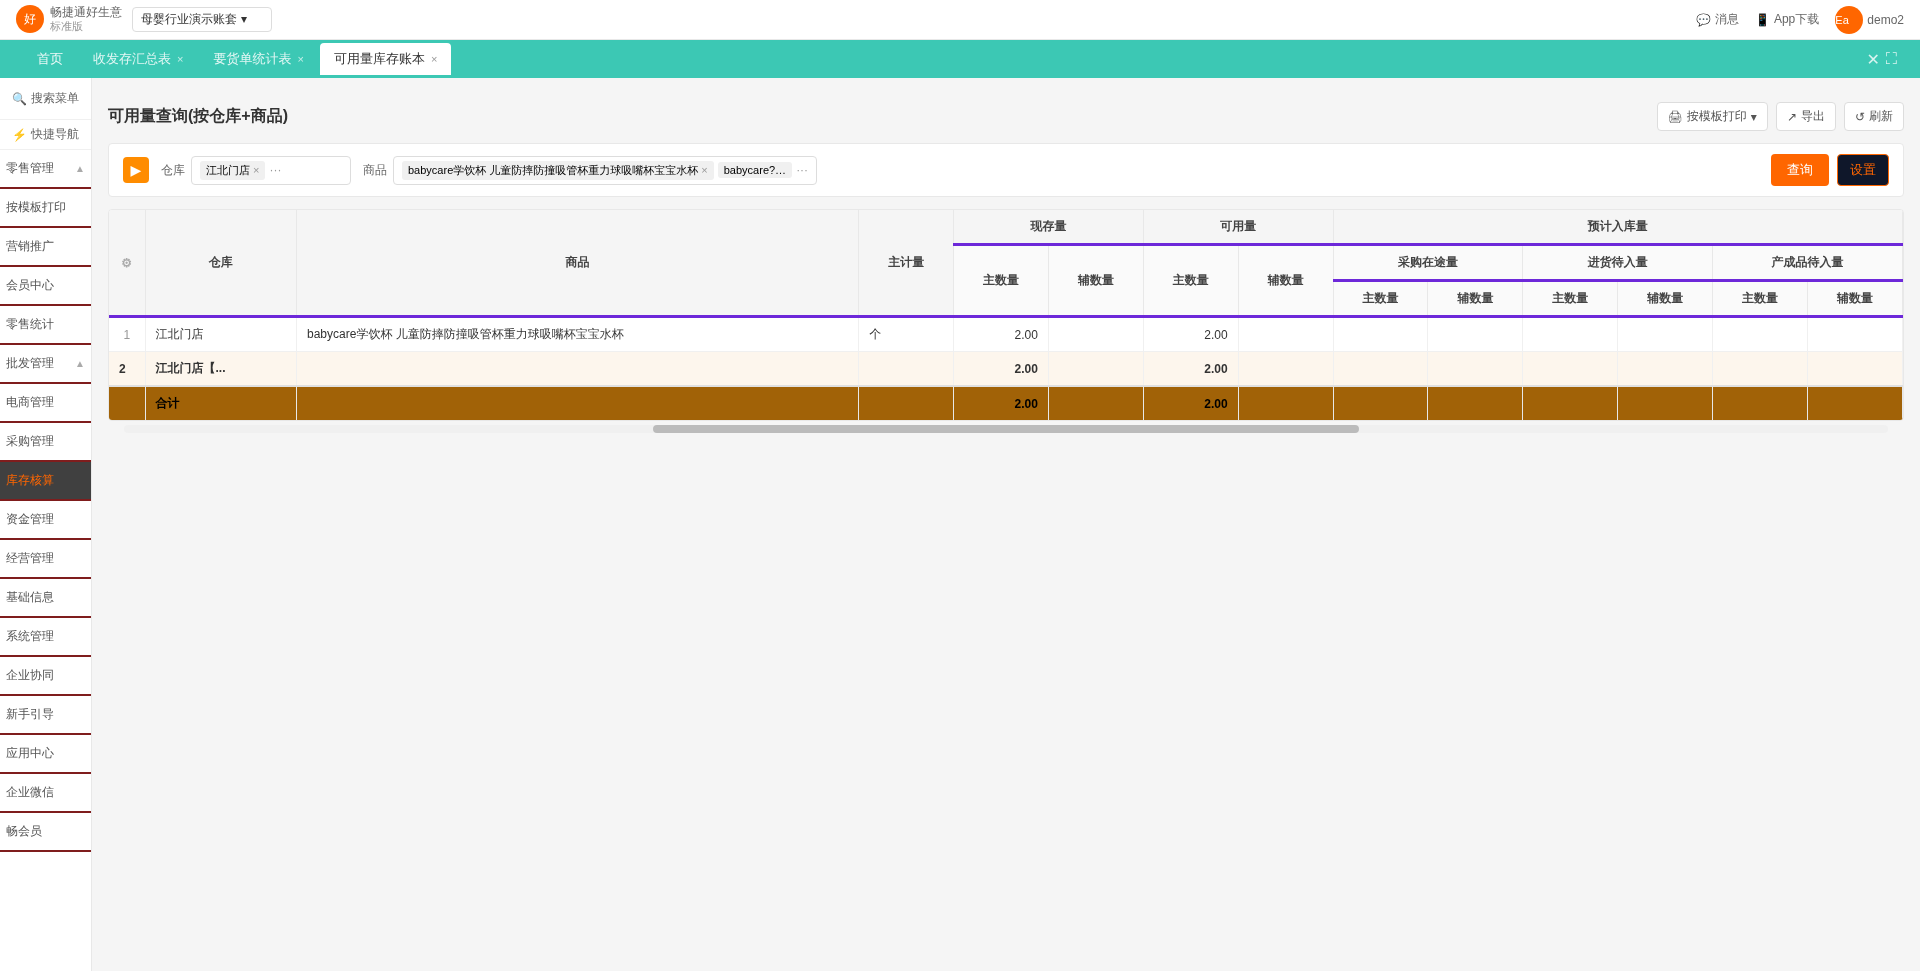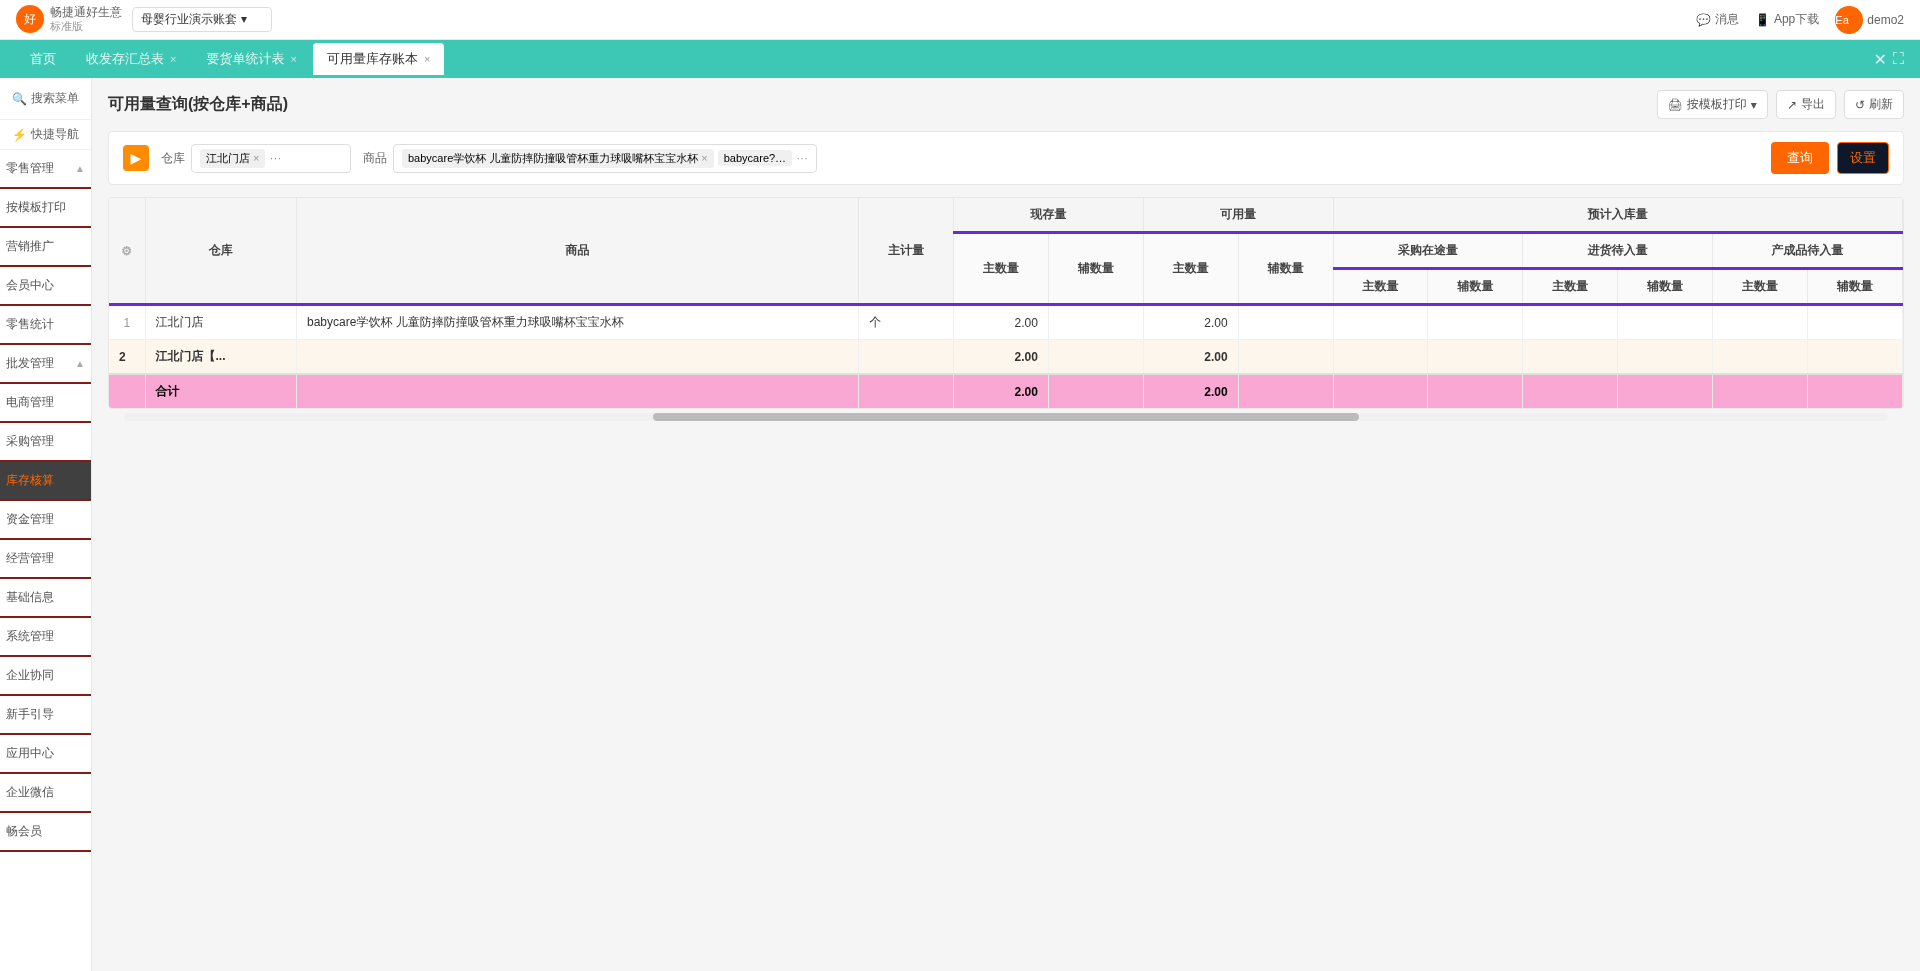--- a/index.html
+++ b/index.html
@@ -24,21 +24,21 @@
     .top-bar-right { display: flex; align-items: center; gap: 16px; }
     .top-bar-icon { display: flex; align-items: center; gap: 4px; color: #666; font-size: 12px; cursor: pointer; }
     .user-avatar { width: 28px; height: 28px; border-radius: 50%; background: #ff6600; display: flex; align-items: center; justify-content: flex-start; color: white; font-size: 11px; }
 
     
     .nav-tabs {
       height: 38px;
       background: #3cc8b4;
       display: flex;
       align-items: center;
-      padding: 0 16px;
+      padding: 0 23px;
       gap: 2px;
     }
     .nav-tab {
       height: 32px;
       padding: 0 14px;
       display: flex;
       align-items: center;
       gap: 6px;
       border-radius: 4px 4px 0 0;
       cursor: pointer;
@@ -117,21 +117,21 @@
 
     
     .content-area {
       flex: 1;
       overflow: auto;
       background: #f5f5f5;
       padding: 0;
     }
 
     
-    .page-content { padding: 12px 16px; }
+    .page-content { padding: 24px 16px; }
 
     
     .page-header {
       display: flex;
       align-items: center;
       justify-content: space-between;
       margin-bottom: 12px;
     }
     .page-title {
       font-size: 16px;
@@ -260,21 +260,21 @@
       background: #fdf6ed;
       font-weight: bold;
     }
     .row-num { color: #999; text-align: center; }
     td.num-cell { text-align: right; }
     .settings-icon { color: #aaa; cursor: pointer; }
 
     
     .table-footer {
       border-top: 2px solid #e0e0e0;
-      background: #f9a8d4;
+      background: #a16207;
     }
     .table-footer td {
       padding: 8px 10px;
       font-weight: bold;
       border-right: 1px solid #e8e8e8;
     }
 
     
     .scroll-hint {
       height: 8px;

